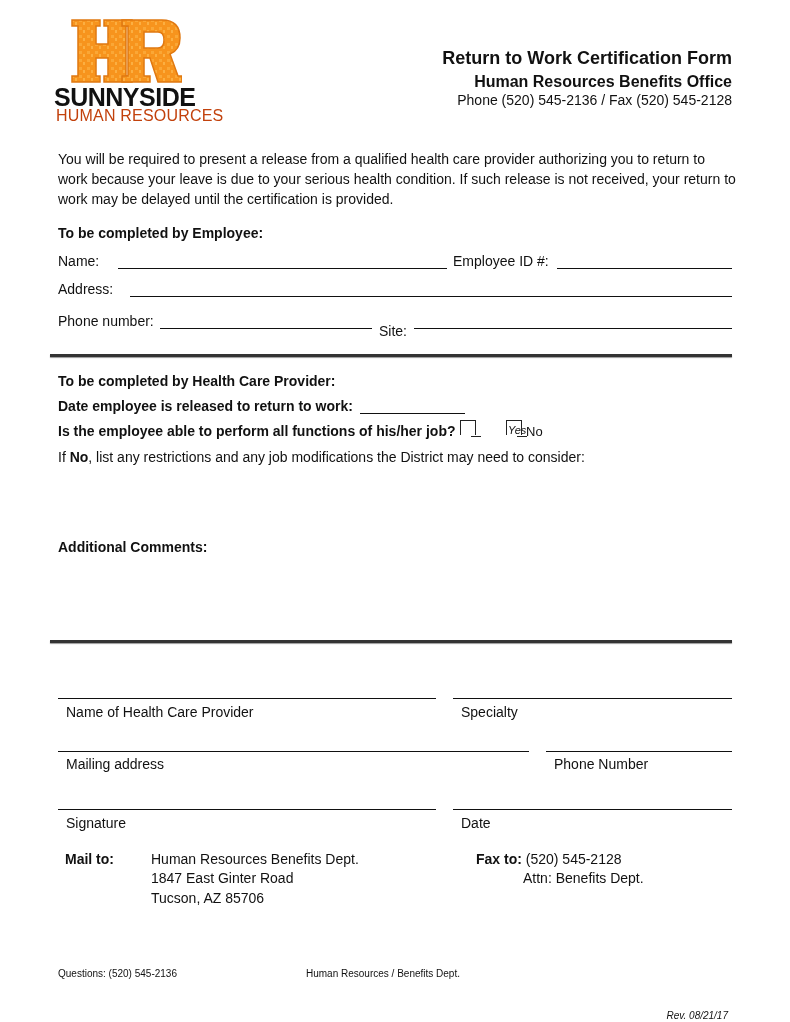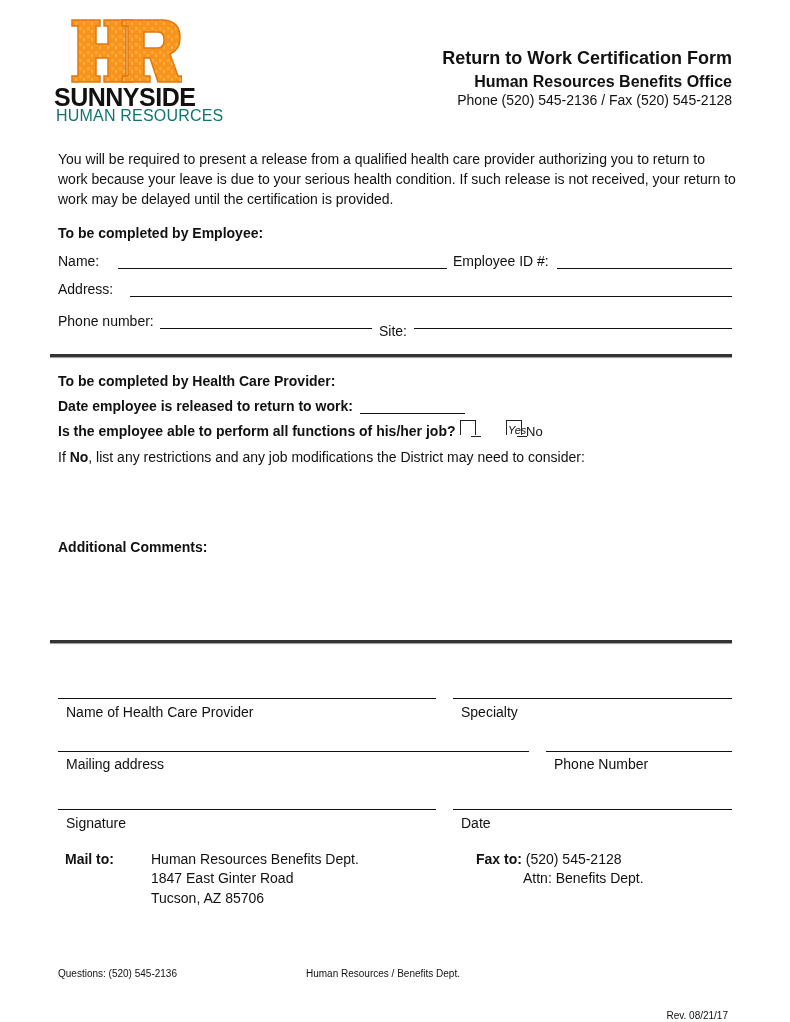--- a/index.html
+++ b/index.html
@@ -4,21 +4,21 @@
 <style>
   html, body { margin: 0; padding: 0; background: #ffffff; }
   body { width: 790px; height: 1022px; position: relative; overflow: hidden;
          font-family: "Liberation Sans", sans-serif; color: #111; font-size: 13px; }
   .abs { position: absolute; }
   .line { position: absolute; height: 0; border-top: 1.4px solid #111; }
   .thick { position: absolute; height: 3px; background: #333; box-shadow: 0 1px 1px #999; }
   .b { font-weight: bold; }
   .logo-hr { position: absolute; left: 70px; top: 18px; width: 112px; height: 66px; }
   .logo-name { position: absolute; left: 54px; top: 84px; font-weight: bold; font-size: 25px; letter-spacing: -0.5px; color: #111; line-height: 26px; }
-  .logo-sub { position: absolute; left: 56px; top: 107px; font-size: 16px; color: #0f766e; line-height: 18px; letter-spacing: 0.2px; }
+  .logo-sub { position: absolute; left: 56px; top: 107px; font-size: 16px; color: #c2410c; line-height: 18px; letter-spacing: 0.2px; }
   .hdr-title { position: absolute; right: 58px; top: 48px; font-size: 18px; font-weight: bold; }
   .hdr-sub { position: absolute; right: 58px; top: 73px; font-size: 16px; font-weight: bold; }
   .hdr-phone { position: absolute; right: 58px; top: 92px; font-size: 14px; }
   .intro { position: absolute; left: 58px; top: 149px; width: 680px; font-size: 14px; line-height: 20px; }
   .lbl { position: absolute; font-size: 14px; }
   .chk { position: absolute; width: 14px; height: 14px; border-left: 1px solid #222; border-top: 1px solid #222; border-right: 1px solid #222; }
   .chk-under { position: absolute; width: 10px; border-top: 1px solid #222; }
   .foot { position: absolute; font-size: 10px; }
 </style>
 </head>
@@ -102,13 +102,13 @@
 <div class="lbl b" style="left:65px;top:851px;">Mail to:</div>
 <div class="lbl" style="left:151px;top:851px;">Human Resources Benefits Dept.</div>
 <div class="lbl" style="left:151px;top:870px;">1847 East Ginter Road</div>
 <div class="lbl" style="left:151px;top:890px;">Tucson, AZ 85706</div>
 
 <div class="lbl" style="left:476px;top:851px;"><span class="b">Fax to:</span><span> (520) 545-2128</span></div>
 <div class="lbl" style="left:523px;top:870px;">Attn: Benefits Dept.</div>
 
 <div class="foot" style="left:58px;top:968px;">Questions: (520) 545-2136</div>
 <div class="foot" style="left:306px;top:968px;">Human Resources / Benefits Dept.</div>
-<div class="foot" style="right:62px;top:1010px;">Rev. 08/21/17</div>
+<div class="foot" style="right:62px;top:1010px;font-style:italic;">Rev. 08/21/17</div>
 
 </body></html>

